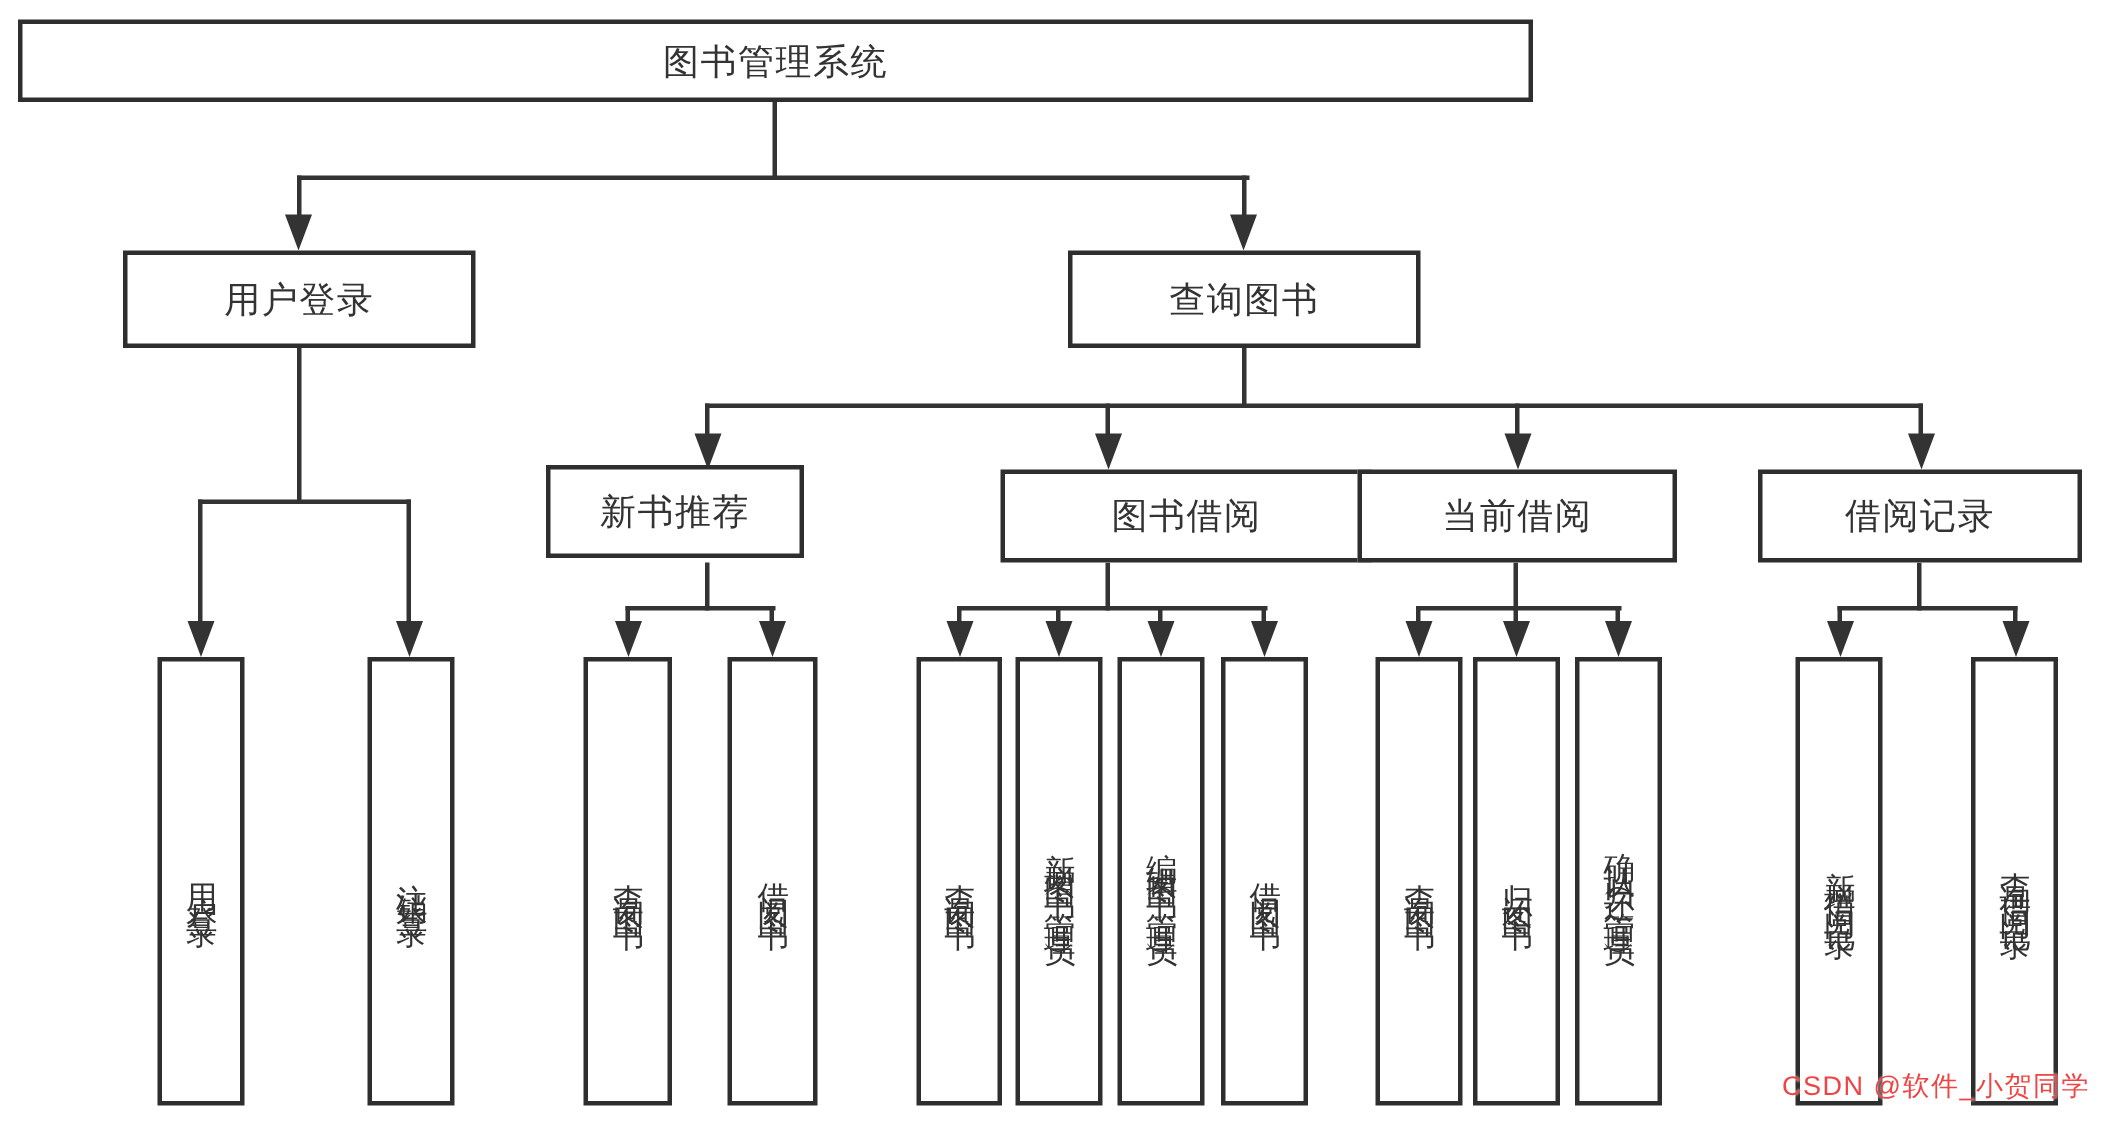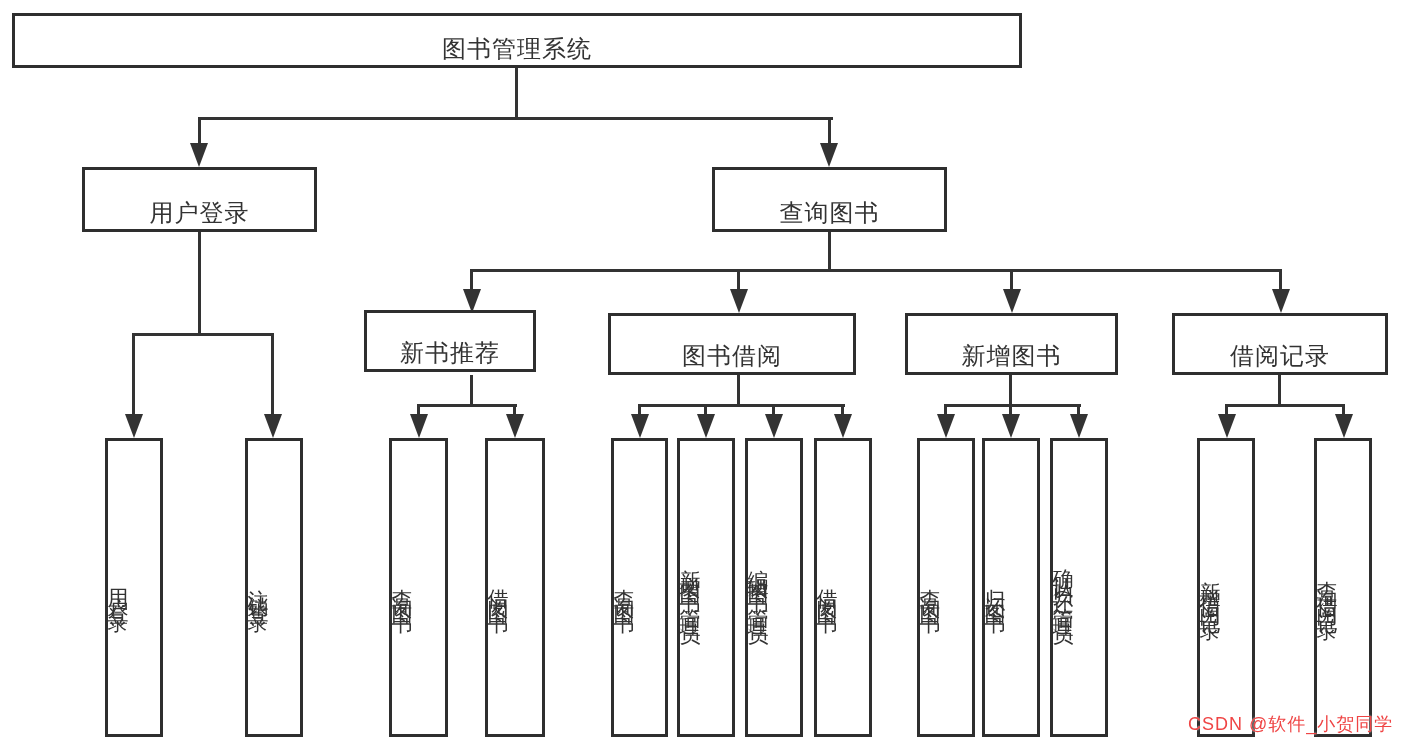--- a/index.html
+++ b/index.html
@@ -13,21 +13,21 @@
     background: #ffffff;
     overflow: hidden;
   }
 
   
   .node {
     position: absolute;
     background: #ffffff;
     border: 3px solid #2e2e2e;
     display: flex;
-    align-items: flex-end;
+    align-items: center;
     justify-content: center;
     color: #333333;
   }
   .hnode .lbl {
     font-size: 24px;
     letter-spacing: 1px;
     white-space: nowrap;
   }
   .vnode {
     writing-mode: vertical-rl;
@@ -137,25 +137,25 @@
   <div class="node hnode" style="left:82px;top:167px;width:235px;height:65px">
     <span class="lbl">用户登录</span>
   </div>
   <div class="node hnode" style="left:712px;top:167px;width:235px;height:65px">
     <span class="lbl">查询图书</span>
   </div>
 
   <div class="node hnode" style="left:364px;top:310px;width:172px;height:62px">
     <span class="lbl">新书推荐</span>
   </div>
-  <div class="node hnode" style="left:608px;top:313px;width:248px;height:62px">
+  <div class="node hnode" style="left:667px;top:313px;width:248px;height:62px">
     <span class="lbl">图书借阅</span>
   </div>
   <div class="node hnode" style="left:905px;top:313px;width:213px;height:62px">
-    <span class="lbl">新增图书</span>
+    <span class="lbl">当前借阅</span>
   </div>
   <div class="node hnode" style="left:1172px;top:313px;width:216px;height:62px">
     <span class="lbl">借阅记录</span>
   </div>
 
   <div class="node vnode" style="left:105px;top:438px;width:58px;height:299px">
     <span class="lbl">用户登录</span>
   </div>
   <div class="node vnode" style="left:245px;top:438px;width:58px;height:299px">
     <span class="lbl">注销登录</span>

